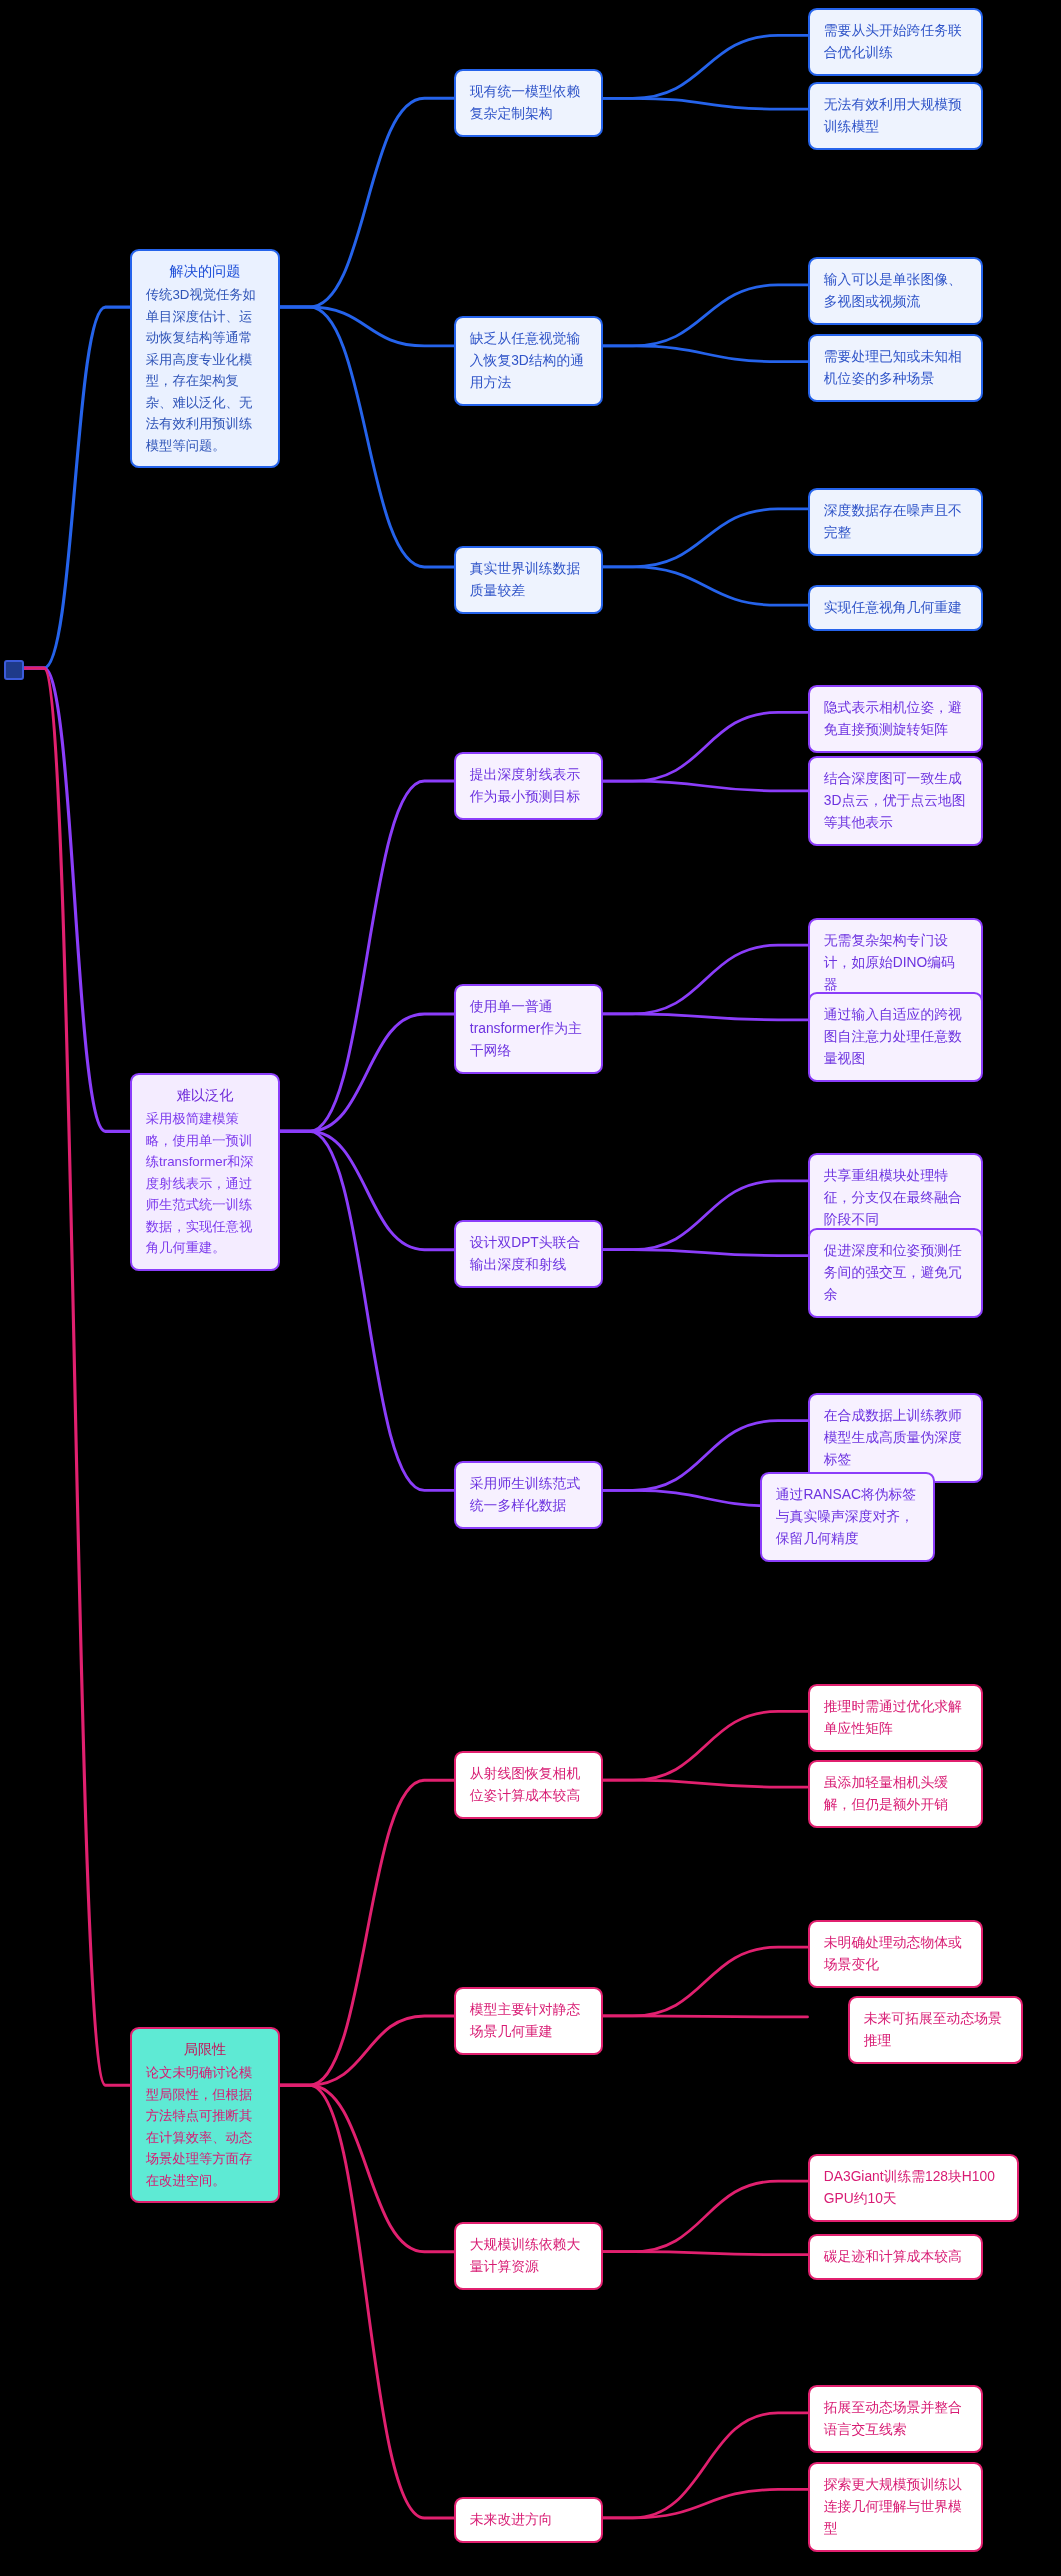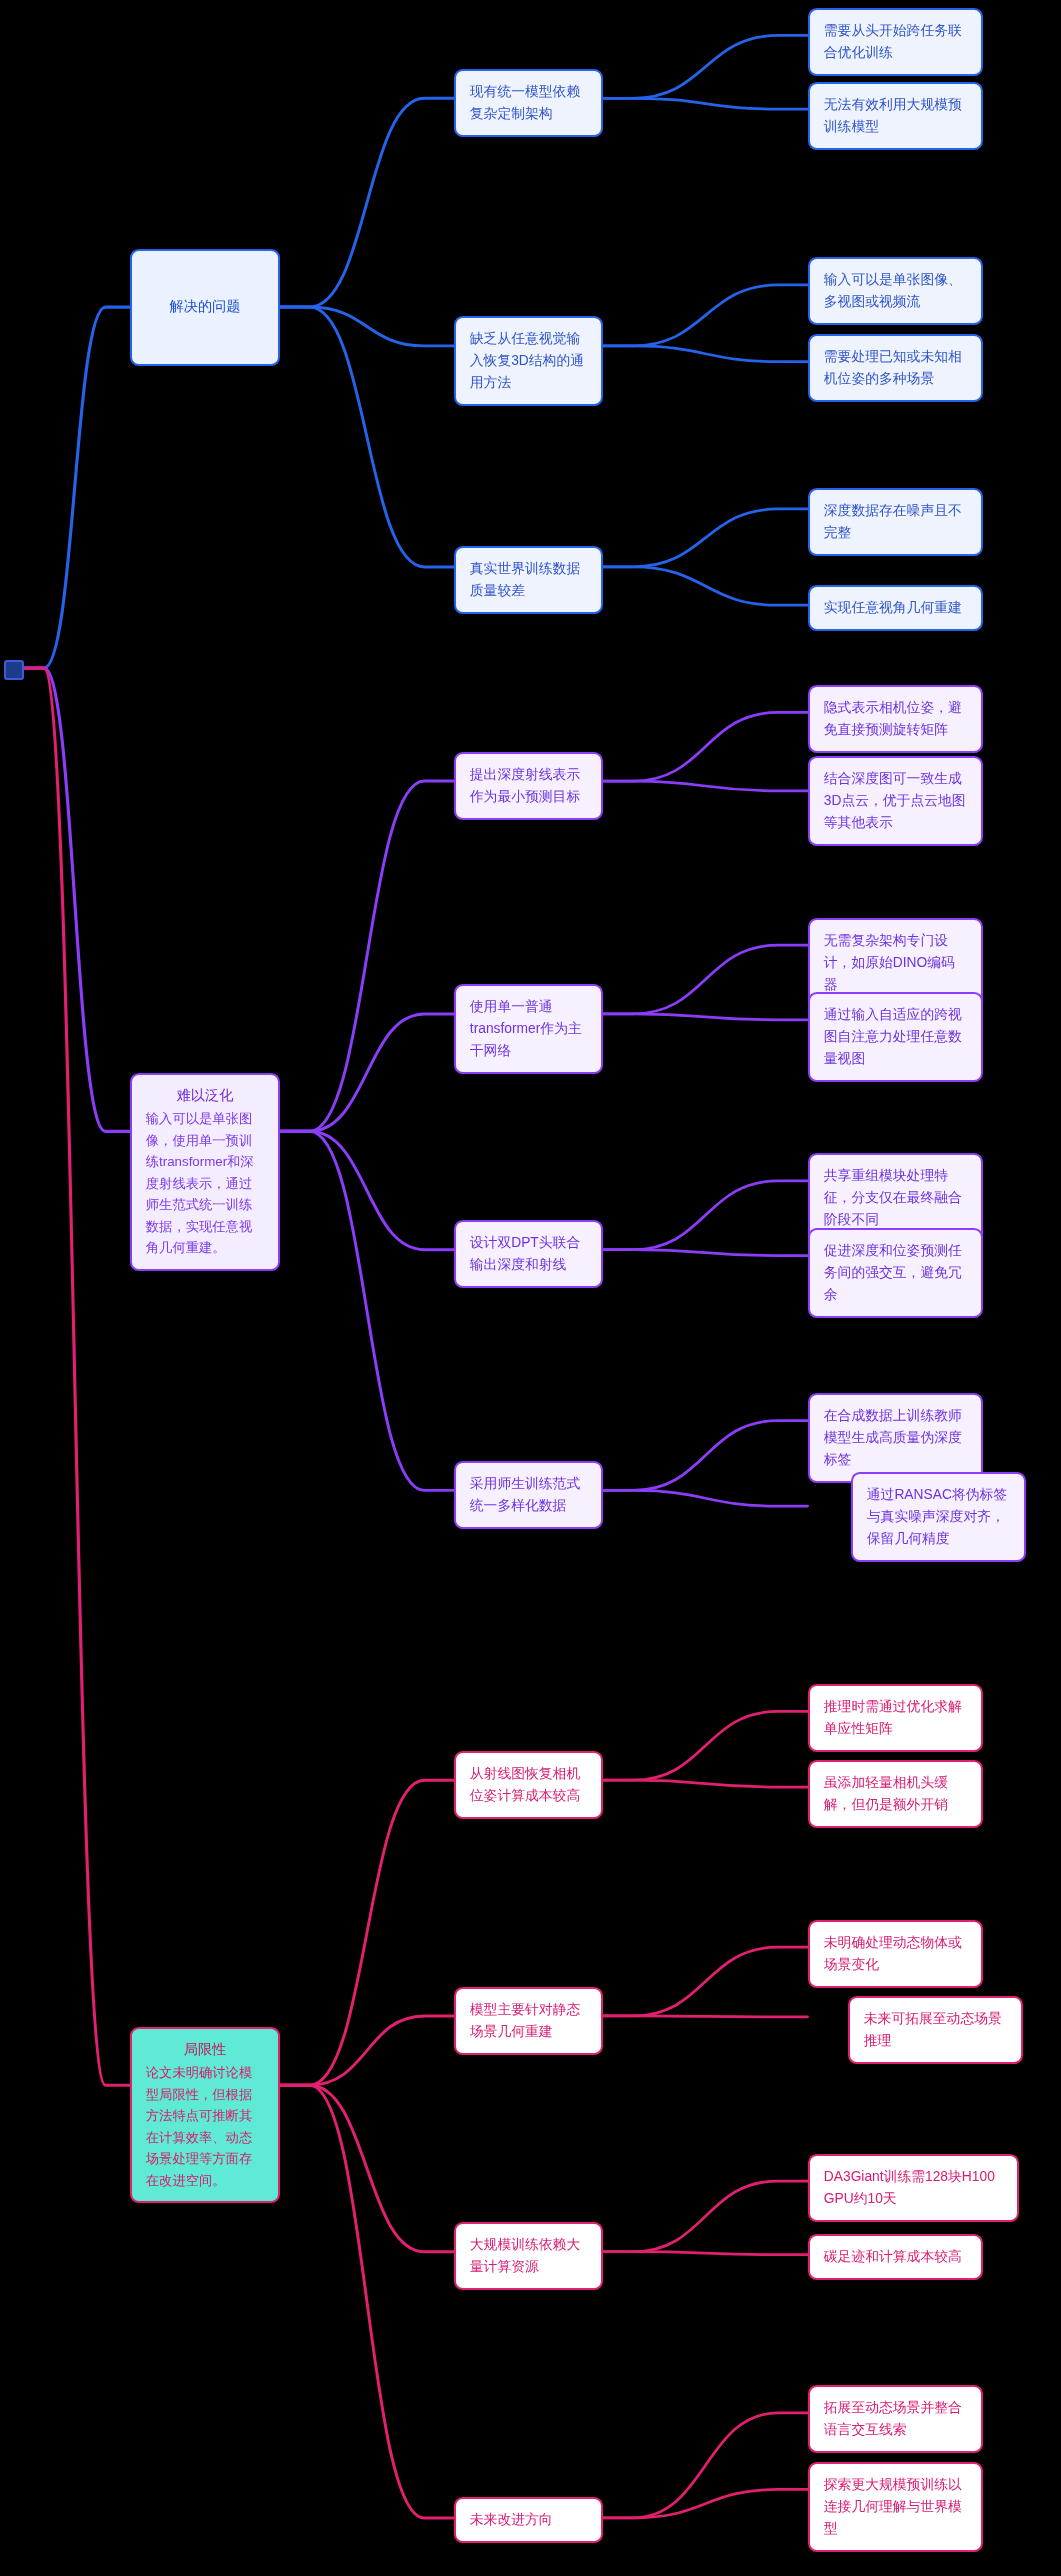--- a/index.html
+++ b/index.html
@@ -71,20 +71,21 @@
       <path d="M 614 2292 L 644 2292 C 718 2292, 718 2220, 792 2220 L 822 2220" fill="none" stroke="#e1206f" stroke-width="2.8" stroke-linecap="round"></path>
       <path d="M 614 2292 L 644 2292 C 718 2292, 718 2295, 792 2295 L 822 2295" fill="none" stroke="#e1206f" stroke-width="2.8" stroke-linecap="round"></path>
       <path d="M 285 2122.5 L 315 2122.5 C 373.5 2122.5, 373.5 2563, 432 2563 L 462 2563" fill="none" stroke="#e1206f" stroke-width="3" stroke-linecap="round"></path>
       <path d="M 614 2563 L 644 2563 C 718 2563, 718 2456, 792 2456 L 822 2456" fill="none" stroke="#e1206f" stroke-width="2.8" stroke-linecap="round"></path>
       <path d="M 614 2563 L 644 2563 C 718 2563, 718 2534, 792 2534 L 822 2534" fill="none" stroke="#e1206f" stroke-width="2.8" stroke-linecap="round"></path>
     </svg>
   <div id="root-dot"></div>
   <div id="nodes">
       <div class="node center-blue center-node" style="left: 130px; top: 249px; width: 150px; min-height: 117px;">
         <div class="title">解决的问题</div>
+        <div class="body">传统3D视觉任务如单目深度估计、运动恢复结构等通常采用高度专业化模型，存在架构复杂、难以泛化、无法有效利用预训练模型等问题。</div>
       </div>
       <div class="node blue" style="left: 454px; top: 69px; width: 149px; min-height: 59px;">
         <div class="label">现有统一模型依赖复杂定制架构</div>
       </div>
       <div class="node blue" style="left: 808px; top: 7.9px; width: 175px; min-height: 55px;">
         <div class="label">需要从头开始跨任务联合优化训练</div>
       </div>
       <div class="node blue" style="left: 808px; top: 82px; width: 175px; min-height: 55px;">
         <div class="label">无法有效利用大规模预训练模型</div>
       </div>
@@ -101,21 +102,21 @@
         <div class="label">真实世界训练数据质量较差</div>
       </div>
       <div class="node blue" style="left: 808px; top: 488px; width: 175px; min-height: 41px;">
         <div class="label">深度数据存在噪声且不完整</div>
       </div>
       <div class="node blue" style="left: 808px; top: 585px; width: 175px; min-height: 41px;">
         <div class="label">实现任意视角几何重建</div>
       </div>
       <div class="node center-purple center-node" style="left: 130px; top: 1073px; width: 150px; min-height: 117px;">
         <div class="title">难以泛化</div>
-        <div class="body">输入可以是单张图像，使用单一预训练transformer和深度射线表示，通过师生范式统一训练数据，实现任意视角几何重建。</div>
+        <div class="body">采用极简建模策略，使用单一预训练transformer和深度射线表示，通过师生范式统一训练数据，实现任意视角几何重建。</div>
       </div>
       <div class="node purple" style="left: 454px; top: 752px; width: 149px; min-height: 59px;">
         <div class="label">提出深度射线表示作为最小预测目标</div>
       </div>
       <div class="node purple" style="left: 808px; top: 685px; width: 175px; min-height: 55px; align-items: center;">
         <div class="label">隐式表示相机位姿，避免直接预测旋转矩阵</div>
       </div>
       <div class="node purple" style="left: 808px; top: 756px; width: 175px; min-height: 69px;">
         <div class="label">结合深度图可一致生成3D点云，优于点云地图等其他表示</div>
       </div>
@@ -136,21 +137,21 @@
       </div>
       <div class="node purple" style="left: 808px; top: 1228px; width: 175px; min-height: 55px;">
         <div class="label">促进深度和位姿预测任务间的强交互，避免冗余</div>
       </div>
       <div class="node purple" style="left: 454px; top: 1461px; width: 149px; min-height: 59px;">
         <div class="label">采用师生训练范式统一多样化数据</div>
       </div>
       <div class="node purple" style="left: 808px; top: 1393px; width: 175px; min-height: 55px;">
         <div class="label">在合成数据上训练教师模型生成高质量伪深度标签</div>
       </div>
-      <div class="node purple" style="left: 851px; top: 1472px; width: 175px; min-height: 69px;">
+      <div class="node purple" style="left: 760px; top: 1472px; width: 175px; min-height: 69px;">
         <div class="label">通过RANSAC将伪标签与真实噪声深度对齐，保留几何精度</div>
       </div>
       <div class="node center-pink center-node" style="left: 130px; top: 2027px; width: 150px; min-height: 117px;">
         <div class="title">局限性</div>
         <div class="body">论文未明确讨论模型局限性，但根据方法特点可推断其在计算效率、动态场景处理等方面存在改进空间。</div>
       </div>
       <div class="node pink" style="left: 454px; top: 1751px; width: 149px; min-height: 59px;">
         <div class="label">从射线图恢复相机位姿计算成本较高</div>
       </div>
       <div class="node pink" style="left: 808px; top: 1684px; width: 175px; min-height: 55px;">

